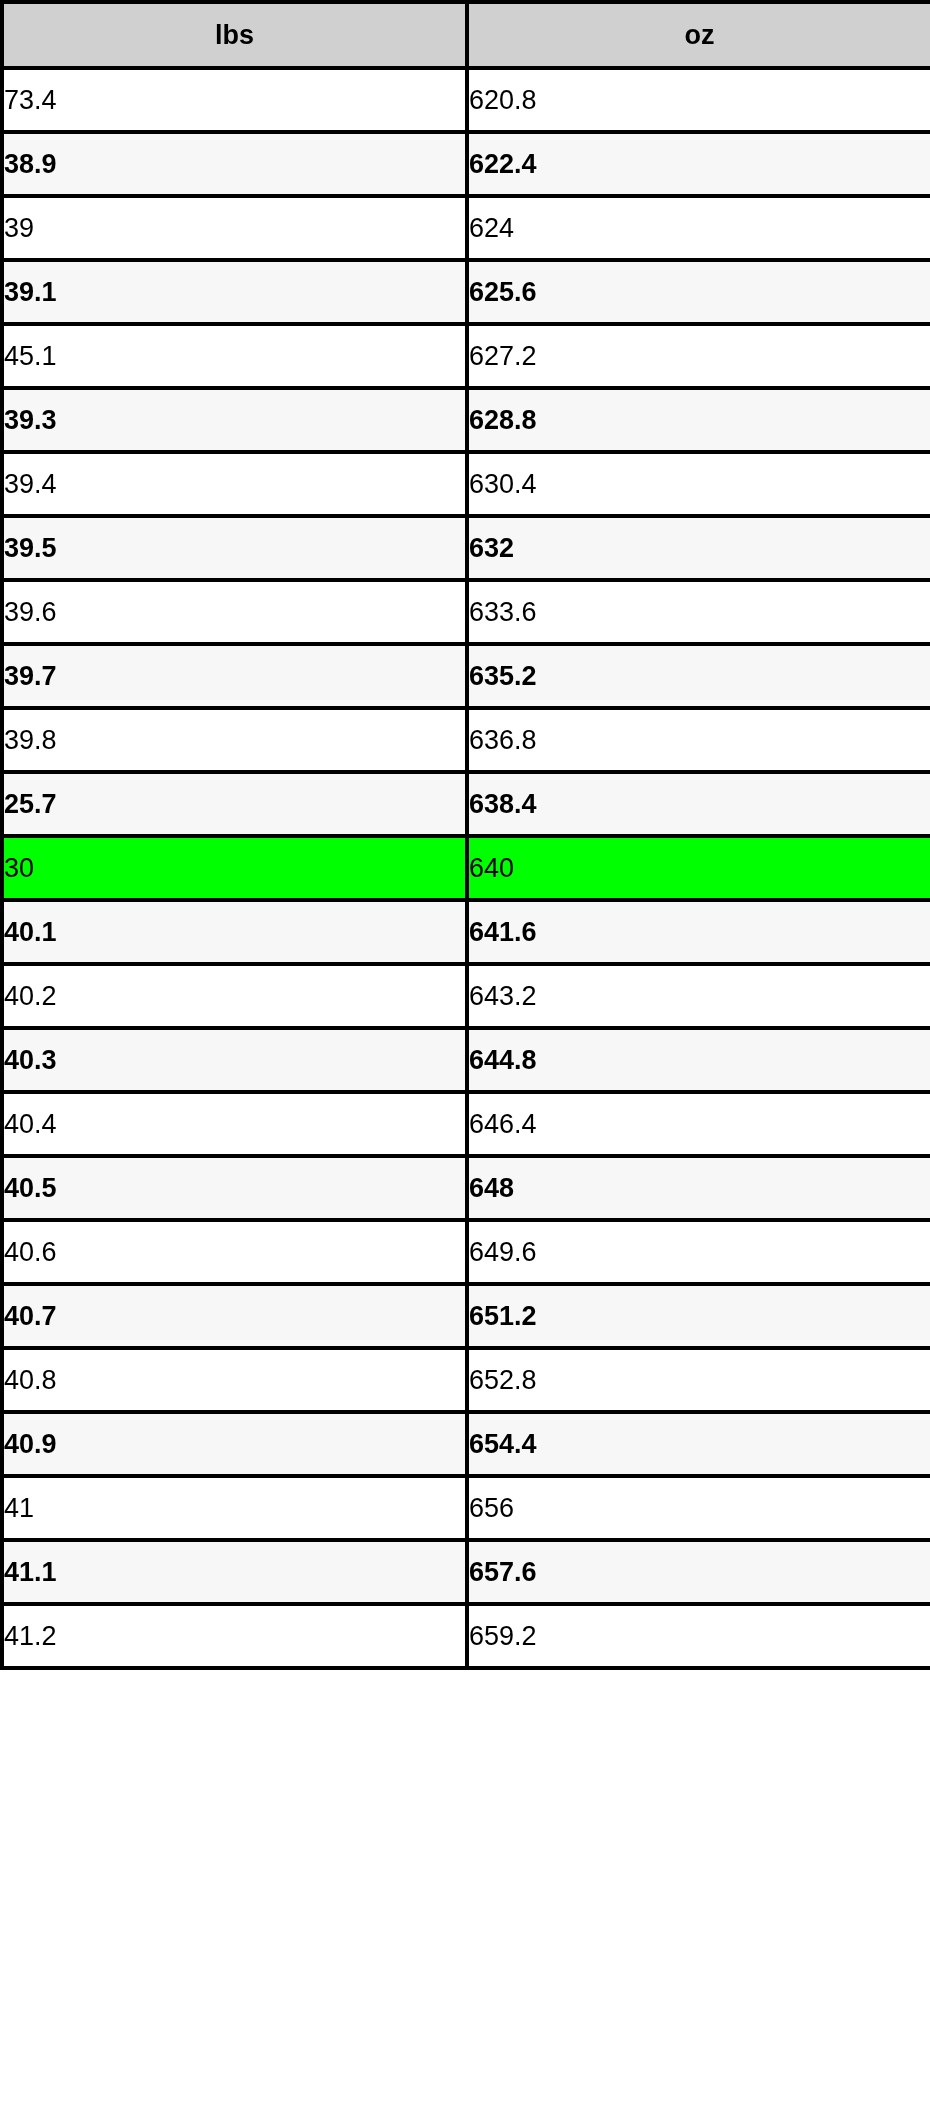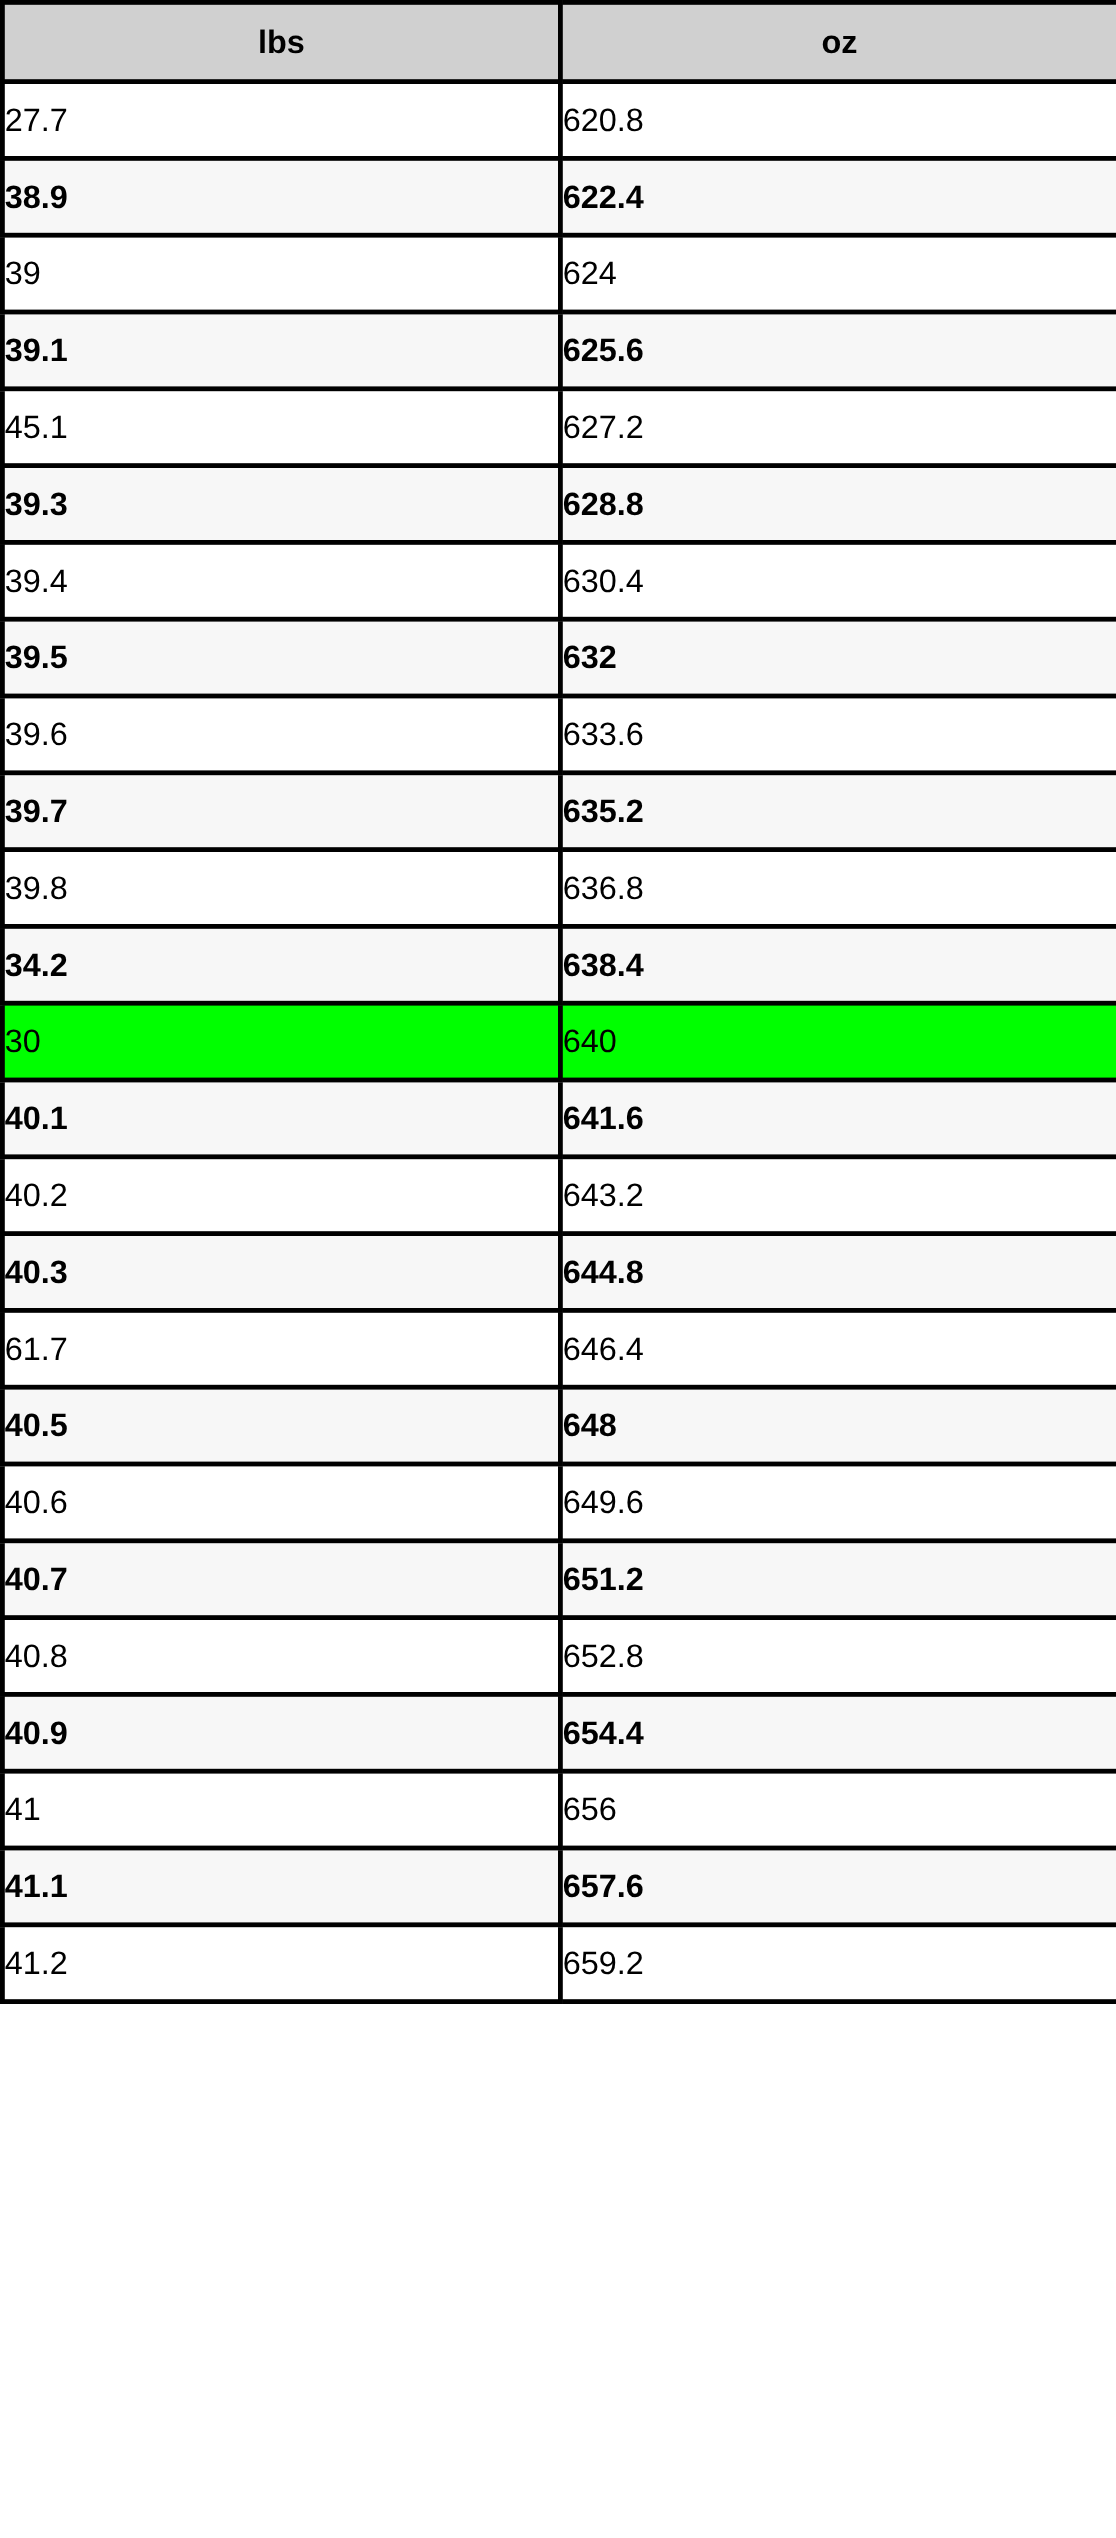--- a/index.html
+++ b/index.html
@@ -69,21 +69,21 @@
     <col class="col-right">
   </colgroup>
   <thead>
     <tr>
       <th>lbs</th>
       <th>oz</th>
     </tr>
   </thead>
   <tbody id="table-body">
       <tr>
-        <td>27.7</td>
+        <td>73.4</td>
         <td>620.8</td>
       </tr>
       <tr class="row-alt">
         <td>38.9</td>
         <td>622.4</td>
       </tr>
       <tr>
         <td>39</td>
         <td>624</td>
       </tr>
@@ -113,41 +113,41 @@
       </tr>
       <tr class="row-alt">
         <td>39.7</td>
         <td>635.2</td>
       </tr>
       <tr>
         <td>39.8</td>
         <td>636.8</td>
       </tr>
       <tr class="row-alt">
-        <td>34.2</td>
+        <td>25.7</td>
         <td>638.4</td>
       </tr>
       <tr class="row-highlight">
         <td>30</td>
         <td>640</td>
       </tr>
       <tr class="row-alt">
         <td>40.1</td>
         <td>641.6</td>
       </tr>
       <tr>
         <td>40.2</td>
         <td>643.2</td>
       </tr>
       <tr class="row-alt">
         <td>40.3</td>
         <td>644.8</td>
       </tr>
       <tr>
-        <td>61.7</td>
+        <td>40.4</td>
         <td>646.4</td>
       </tr>
       <tr class="row-alt">
         <td>40.5</td>
         <td>648</td>
       </tr>
       <tr>
         <td>40.6</td>
         <td>649.6</td>
       </tr>

